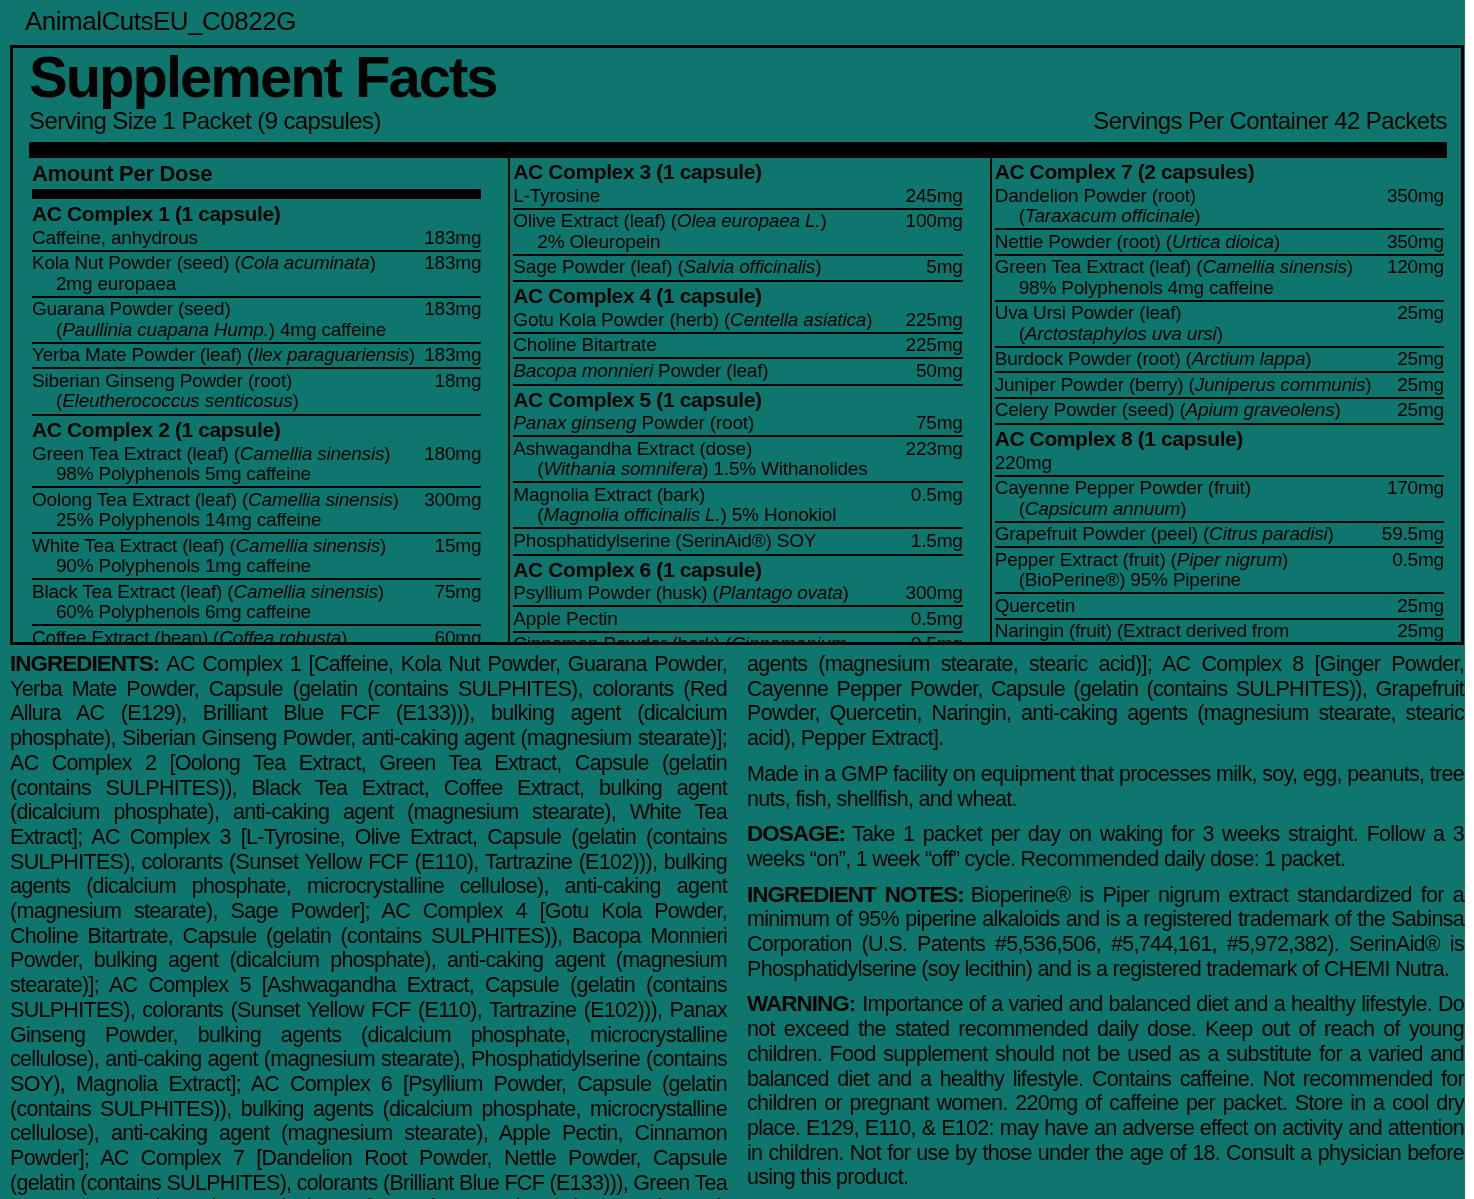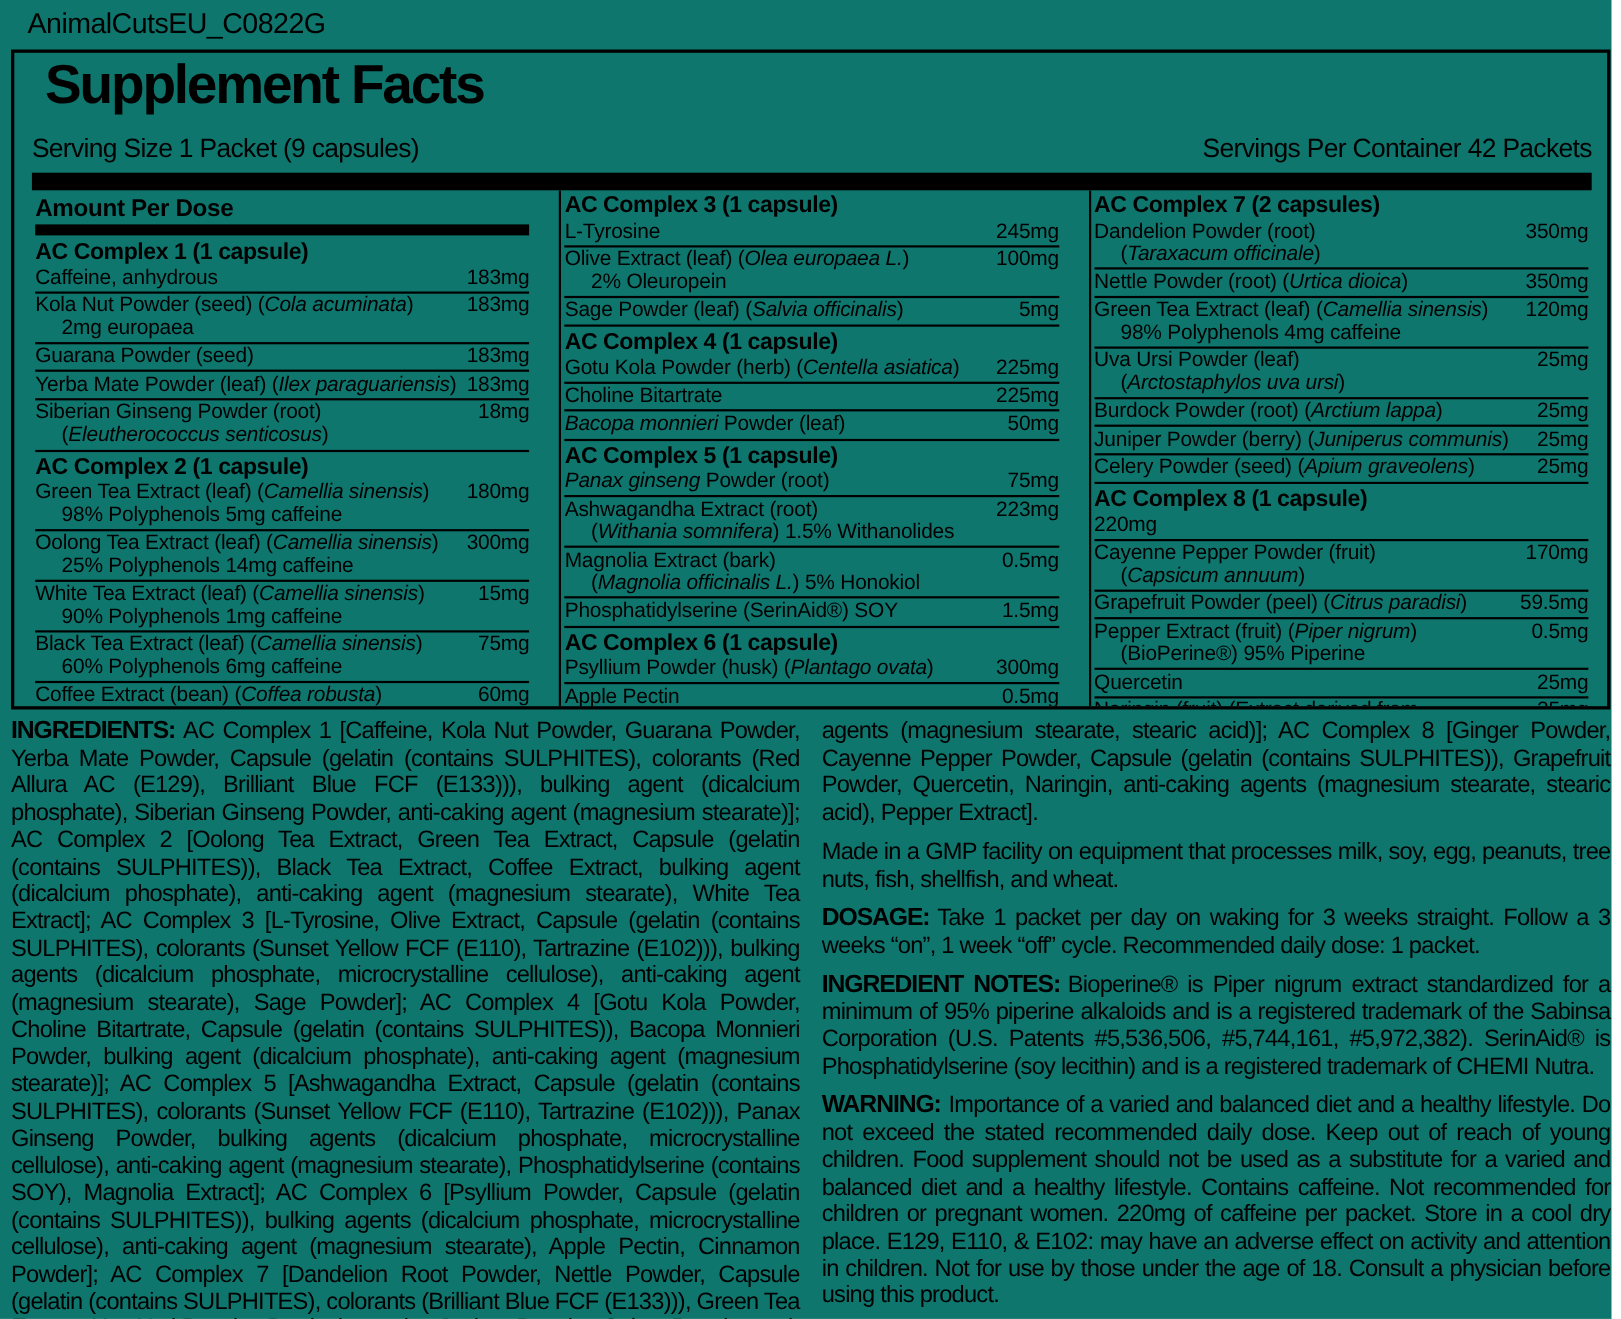--- a/index.html
+++ b/index.html
@@ -2,23 +2,23 @@
 <html><head>
 <meta charset="utf-8">
 <style>
   html,body{margin:0;padding:0;background:#fff;color:#000;}
   .page{position:relative;width:1465px;height:1199px;overflow:hidden;background:#0f766e;
         font-family:"Liberation Sans", sans-serif;}
   .doc-label{position:absolute;left:25px;top:6px;font-size:26px;letter-spacing:-0.5px;}
 
   .panel{position:absolute;left:10px;top:45px;width:1454px;height:600px;border:3px solid #000;
          box-sizing:border-box;padding:2px 14px 0 16px;display:flex;flex-direction:column;}
-  .sf-title{font-size:50px;font-weight:bold;letter-spacing:-2px;line-height:54px;white-space:nowrap;margin-left:12px;}
+  .sf-title{font-size:58px;font-weight:bold;letter-spacing:-2px;line-height:54px;white-space:nowrap;}
   .serving-row{display:flex;justify-content:space-between;font-size:24px;letter-spacing:-0.6px;
-               margin-top:19px;margin-bottom:8px;line-height:26px;}
+               margin-top:4px;margin-bottom:8px;line-height:26px;}
   .thick-bar{height:16px;background:#000;flex:0 0 auto;}
   .cols{flex:1 1 auto;display:flex;min-height:0;overflow:hidden;}
   .col{flex:1 1 0;padding:0 3px;overflow:hidden;}
   .col + .col{border-left:2px solid #000;margin-left:24px;}
 
   .amount-head{font-size:22px;line-height:24px;font-weight:bold;letter-spacing:-0.3px;padding:4px 0 3px;}
   .amount-bar{height:10px;background:#000;margin-bottom:1px;}
   .sec-head{font-size:21px;line-height:23px;font-weight:bold;letter-spacing:-0.4px;padding:2px 0 1px;}
   .sect-rule{border-top:2.5px solid #000;margin-top:1px;}
   .row{font-size:19px;line-height:20.5px;letter-spacing:-0.2px;padding:1.5px 0;}
@@ -64,20 +64,21 @@
                 <span class="row-name"><span>Kola Nut Powder (seed) (</span><i>Cola acuminata</i><span>)</span></span>
                 <span class="row-amt">183mg</span>
               </div>
               <div class="row-sub"><span>2mg europaea</span></div>
             </div>
             <div class="row rule">
               <div class="row-main">
                 <span class="row-name"><span>Guarana Powder (seed)</span></span>
                 <span class="row-amt">183mg</span>
               </div>
+              <div class="row-sub"><span>(</span><i>Paullinia cuapana Hump.</i><span>) 4mg caffeine</span></div>
             </div>
             <div class="row rule">
               <div class="row-main">
                 <span class="row-name"><span>Yerba Mate Powder (leaf) (</span><i>Ilex paraguariensis</i><span>)</span></span>
                 <span class="row-amt">183mg</span>
               </div>
             </div>
             <div class="row">
               <div class="row-main">
                 <span class="row-name"><span>Siberian Ginseng Powder (root)</span></span>
@@ -171,21 +172,21 @@
           <div class="section sect-rule">
             <div class="sec-head">AC Complex 5 (1 capsule)</div>
             <div class="row rule">
               <div class="row-main">
                 <span class="row-name"><i>Panax ginseng</i><span> Powder (root)</span></span>
                 <span class="row-amt">75mg</span>
               </div>
             </div>
             <div class="row rule">
               <div class="row-main">
-                <span class="row-name"><span>Ashwagandha Extract (root)</span></span>
+                <span class="row-name"><span>Ashwagandha Extract (dose)</span></span>
                 <span class="row-amt">223mg</span>
               </div>
               <div class="row-sub"><span>(</span><i>Withania somnifera</i><span>) 1.5% Withanolides</span></div>
             </div>
             <div class="row rule">
               <div class="row-main">
                 <span class="row-name"><span>Magnolia Extract (bark)</span></span>
                 <span class="row-amt">0.5mg</span>
               </div>
               <div class="row-sub"><span>(</span><i>Magnolia officinalis L.</i><span>) 5% Honokiol</span></div>

